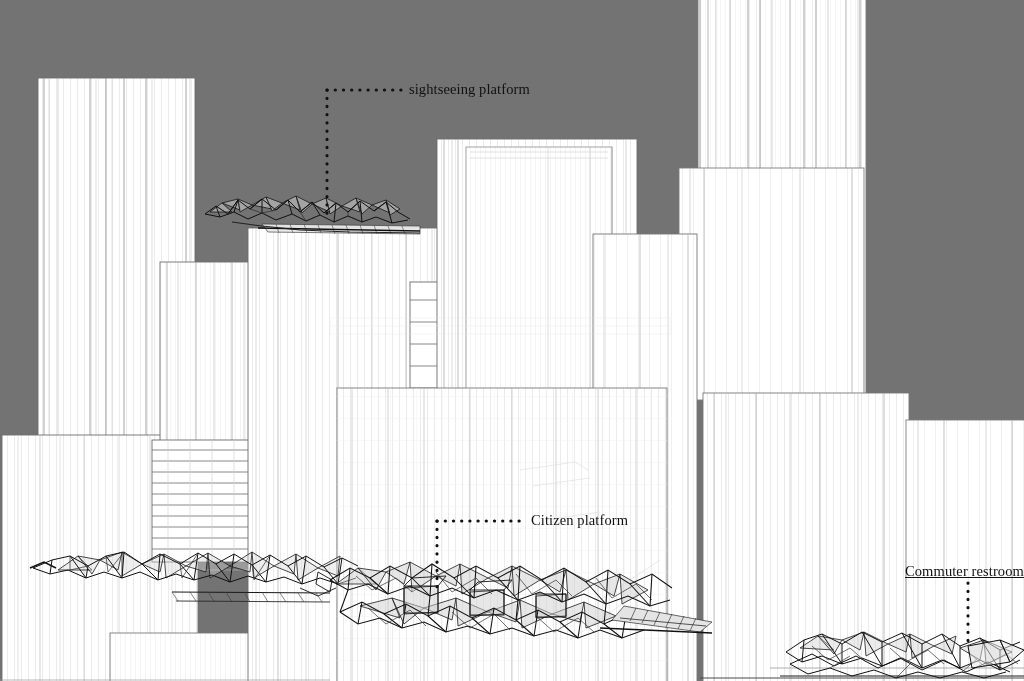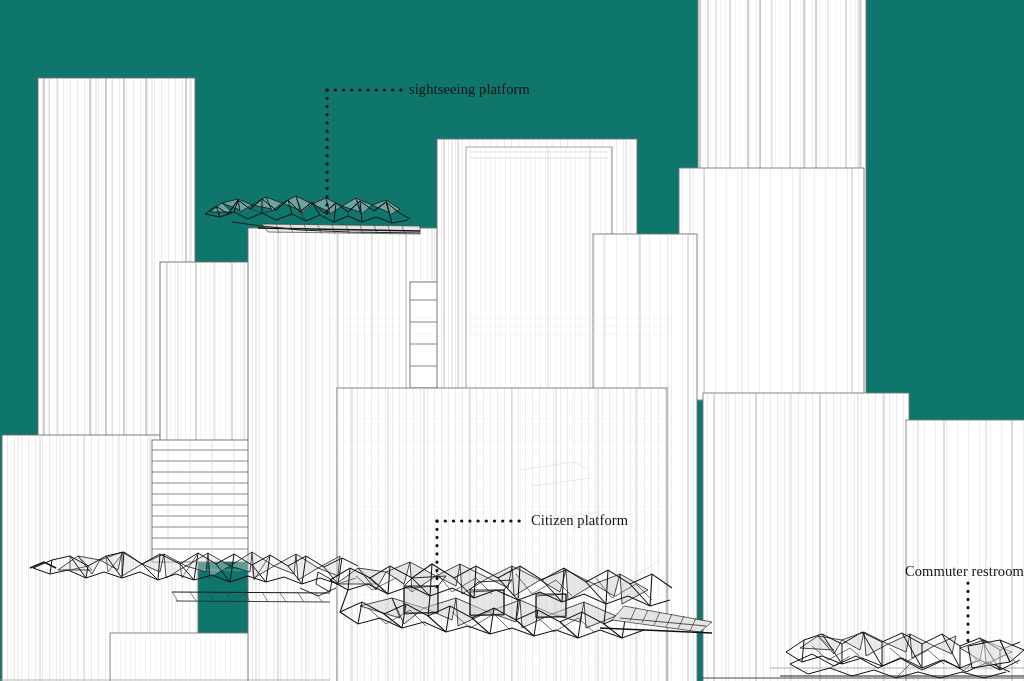--- a/index.html
+++ b/index.html
@@ -1,33 +1,33 @@
 <!DOCTYPE html>
 <html><head>
 <meta charset="utf-8">
 <style>
   html,body{margin:0;padding:0;background:#ffffff;}
   #stage{
     position:relative;
     width:1024px;height:681px;
-    background:#0f766e;
+    background:#737373;
     overflow:hidden;
     font-family:"Liberation Serif", serif;
   }
   #stage svg{display:block;position:absolute;left:0;top:0;}
   .label-text{
     position:absolute;
     font-family:"Liberation Serif", serif;
     color:#111111;
     white-space:nowrap;
     letter-spacing:0.1px;
   }
   #lbl-sight{ left:409px; top:81px; font-size:14.5px; }
   #lbl-citizen{ left:531px; top:512px; font-size:14.5px; }
-  #lbl-commuter{ left:905px; top:563px; font-size:14.5px; }
+  #lbl-commuter{ left:905px; top:563px; font-size:14.5px;text-decoration:underline; }
 </style>
 </head>
 <body>
 
 <div id="stage">
 
   <svg width="1024" height="681" viewBox="0 0 1024 681">
     <defs>
 
       <pattern id="mull" width="7" height="10" patternUnits="userSpaceOnUse">

